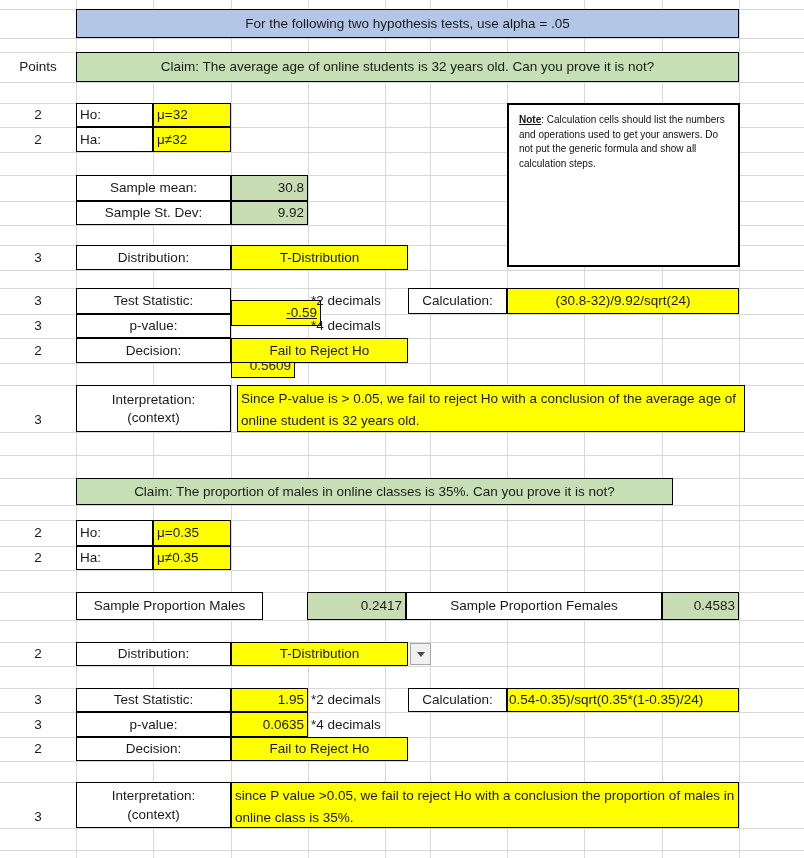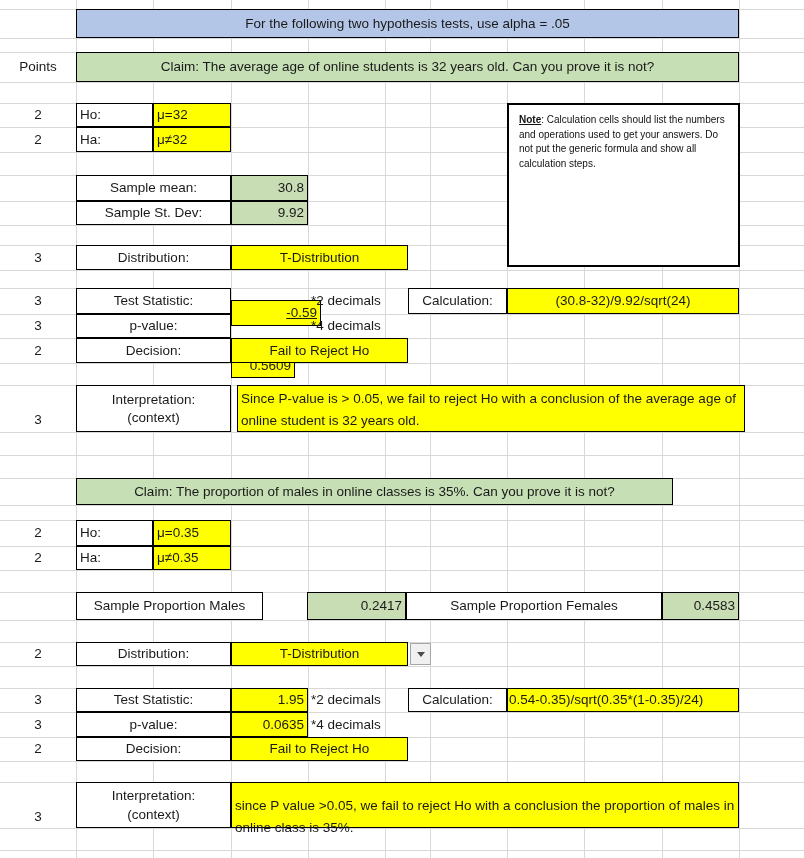--- a/index.html
+++ b/index.html
@@ -212,15 +212,15 @@
 
   <div class="cell c-center points" style="left:0px;top:737px;width:76px;height:24px;">2</div>
   <div class="cell bx fill-white c-center" style="left:76px;top:737px;width:155px;height:24px;">Decision:</div>
   <div class="cell bx fill-yellow c-center" style="left:231px;top:737px;width:177px;height:24px;">Fail to Reject Ho</div>
 
   <div class="cell c-center points" style="left:0px;top:805px;width:76px;height:23px;">3</div>
   <div class="cell bx fill-white c-center" style="left:76px;top:782px;width:155px;height:46px;flex-direction:column;justify-content:center;">
      <span>Interpretation:</span>
      <span style="margin-top:3px;">(context)</span>
   </div>
-  <div class="cell wrap bx fill-yellow" style="left:231px;top:782px;width:508px;height:46px;padding:12px 3px;font-size:13.5px;line-height:1.6;">since P value &gt;0.05, we fail to reject Ho with a conclusion the proportion of males in online class is 35%.</div>
+  <div class="cell wrap bx fill-yellow" style="left:231px;top:782px;width:508px;height:46px;padding:2px 3px;font-size:13.5px;line-height:1.6;">since P value &gt;0.05, we fail to reject Ho with a conclusion the proportion of males in online class is 35%.</div>
 
 </div>
 
 </body></html>

